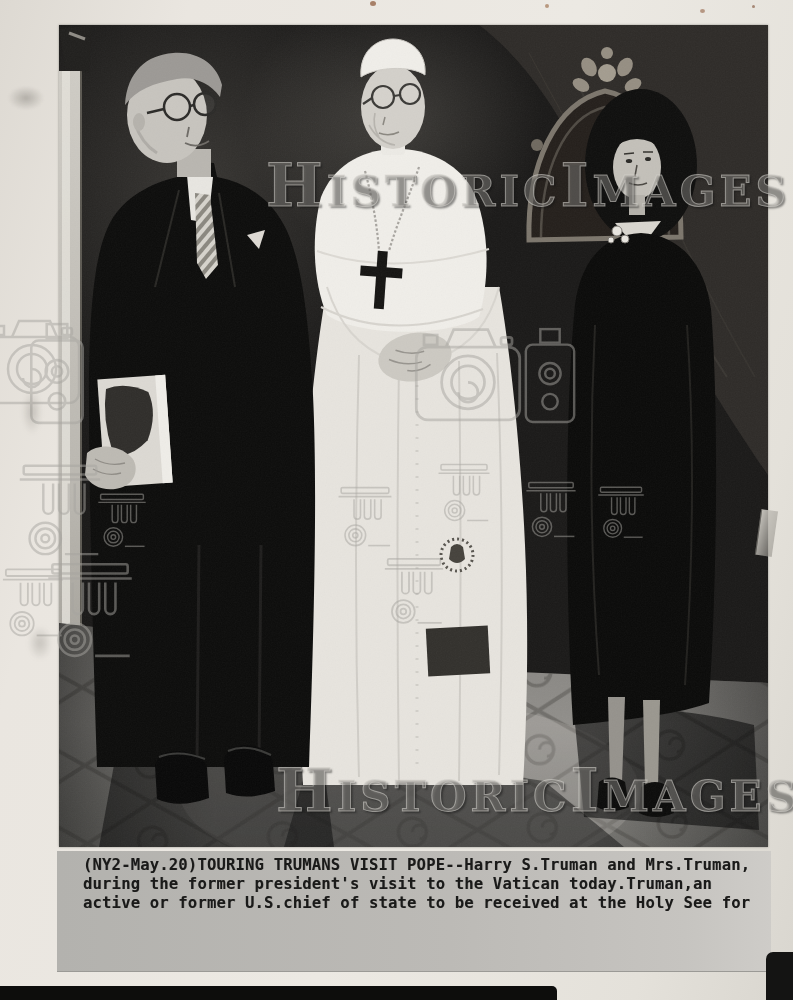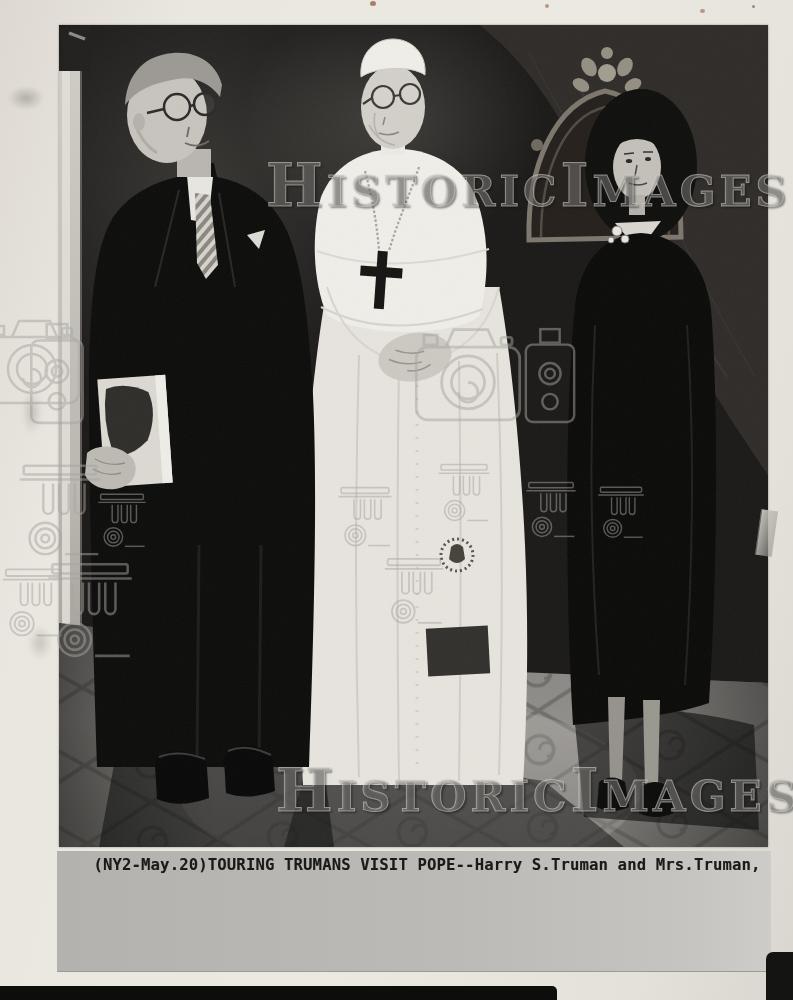--- a/index.html
+++ b/index.html
@@ -13,21 +13,20 @@
     position:absolute;left:59px;top:25px;width:709px;height:822px;
     background:#191818;box-shadow:inset 0 0 22px rgba(0,0,0,.6), 0 0 2px rgba(60,55,50,.5);
   }
   .photo svg{display:block;width:709px;height:822px;}
   
   .caption{
     position:absolute;left:57px;top:851px;width:714px;height:121px;box-sizing:border-box;
     background:linear-gradient(90deg,#b3b2ae 0%,#bcbab6 55%,#c6c4c0 88%,#ceccc8 100%);
     padding:5px 0 0 26px;
     border-bottom:1px solid #9b9a96;
-    text-align:center;
   }
   .cap-line{
     font-family:"DejaVu Sans Mono",monospace;font-weight:700;font-size:15.5px;line-height:19.2px;
     color:#1a1a19;white-space:pre;letter-spacing:.2px;
     text-shadow:.4px .4px 0 rgba(30,30,30,.35);
   }
   
   .bottom-strip{position:absolute;left:0;top:986px;width:557px;height:14px;background:#0d0d0c;border-top-right-radius:5px;}
   .corner-dark{position:absolute;left:766px;top:952px;width:27px;height:48px;background:#141413;border-top-left-radius:7px;}
   .stain{position:absolute;pointer-events:none;}
@@ -295,20 +294,22 @@
       <use href="#wm-col" x="436" y="440" width="56" height="100"></use>
       <use href="#wm-col" x="524" y="466" width="54" height="82"></use>
       <use href="#wm-col" x="596" y="472" width="50" height="76"></use>
       <use href="#wm-col" x="0" y="542" width="66" height="115"></use>
       <use href="#wm-col" x="44" y="550" width="92" height="112"></use>
     </svg>
   </div>
 
   <div class="caption">
     <div class="cap-line">(NY2-May.20)TOURING TRUMANS VISIT POPE--Harry S.Truman and Mrs.Truman,</div>
+    <div class="cap-line">during the former president's visit to the Vatican today.Truman,an</div>
+    <div class="cap-line">active or former U.S.chief of state to be received at the Holy See for</div>
   </div>
 
   <div class="bottom-strip"></div>
   <div class="corner-dark"></div>
   <div class="stain s1"></div>
   <div class="stain s2"></div>
   <div class="stain s3"></div>
   <div class="stain s4"></div>
   <div class="stain s5"></div>
   <div class="stain s6"></div>

